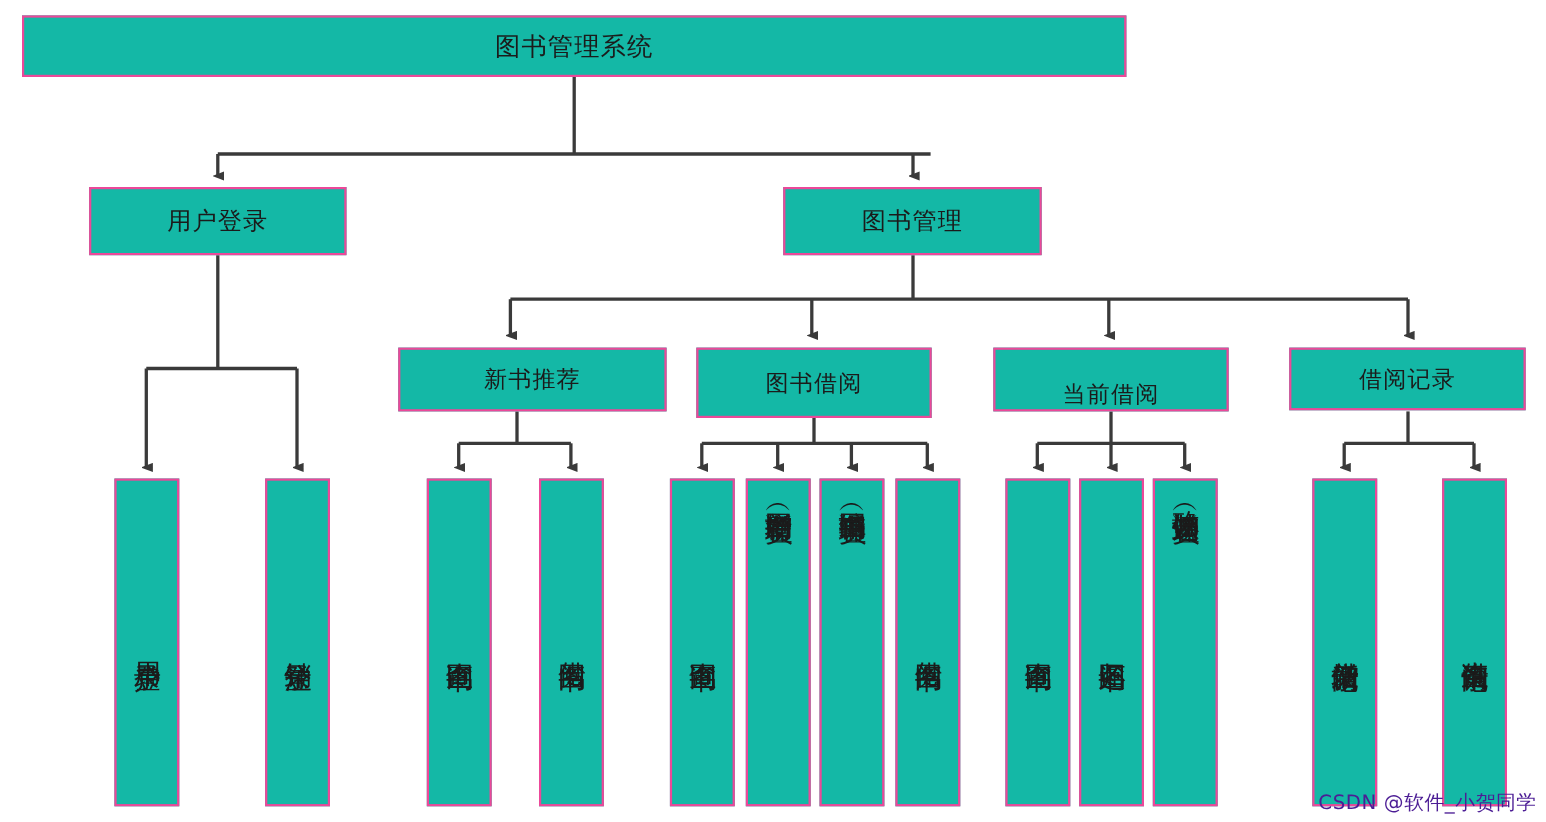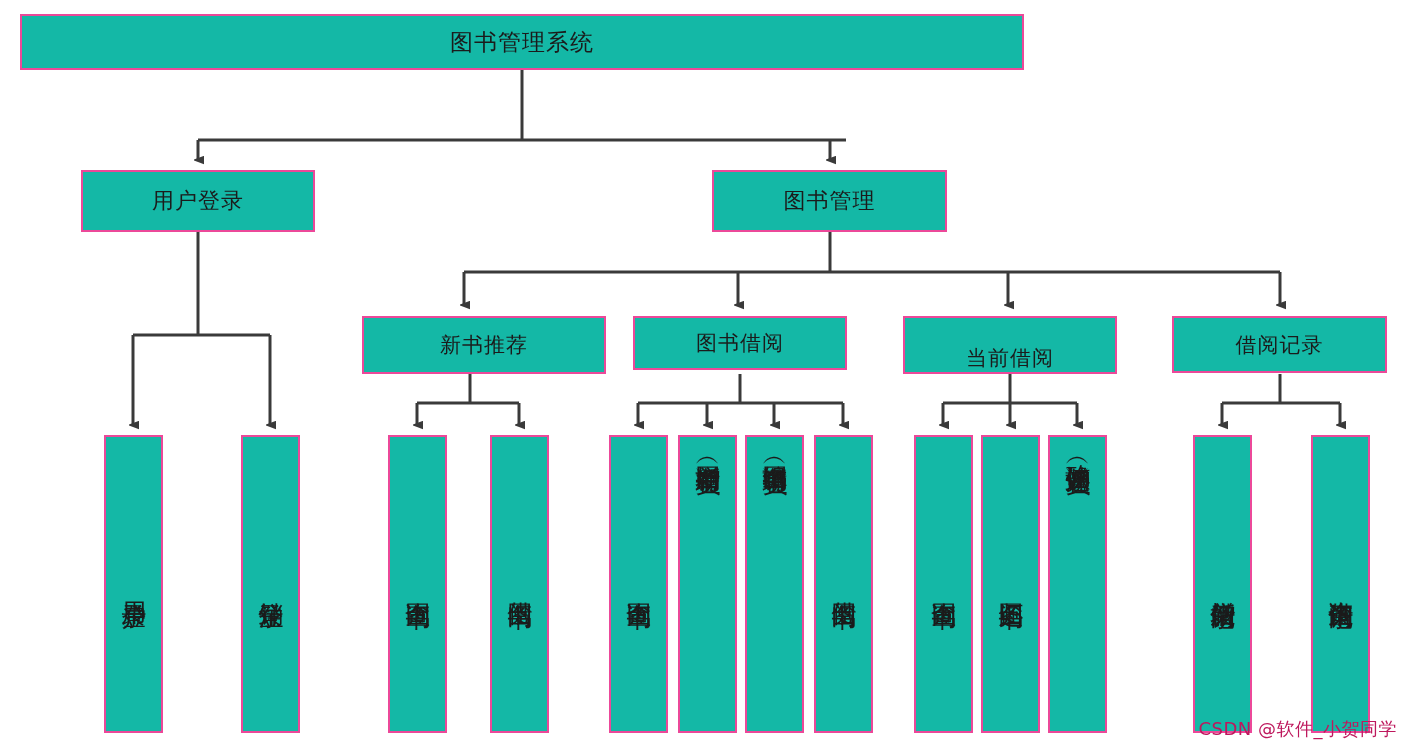--- a/index.html
+++ b/index.html
@@ -65,21 +65,21 @@
   }
   .hlabel {
     white-space: nowrap;
     letter-spacing: 1px;
   }
   #watermark {
     position: absolute;
     right: 8px;
     bottom: 6px;
     font-size: 18px;
-    color: #be185d;
+    color: #4c1d95;
     letter-spacing: 0.5px;
     white-space: nowrap;
   }
 </style>
 </head>
 <body>
 
 <div id="diagram-root">
 
   <svg id="edge-layer" viewBox="0 0 1405 747" width="1405" height="747" xmlns="http://www.w3.org/2000/svg">
@@ -153,21 +153,21 @@
   </div>
 
   <div class="node level2" style="left:712px; top:170px; width:235px; height:62px;">
     <span class="hlabel">图书管理</span>
   </div>
 
   <div class="node level3" style="left:362px; top:316px; width:244px; height:58px;">
     <span class="hlabel">新书推荐</span>
   </div>
 
-  <div class="node level3" style="left:633px; top:316px; width:214px; height:54px;">
+  <div class="node level3" style="left:633px; top:316px; width:214px; height:64px;">
     <span class="hlabel">图书借阅</span>
   </div>
 
   <div class="node level3" style="left:903px; top:316px; width:214px; height:58px;align-items:flex-end;">
     <span class="hlabel">当前借阅</span>
   </div>
 
   <div class="node level3" style="left:1172px; top:316px; width:215px; height:57px;">
     <span class="hlabel">借阅记录</span>
   </div>

